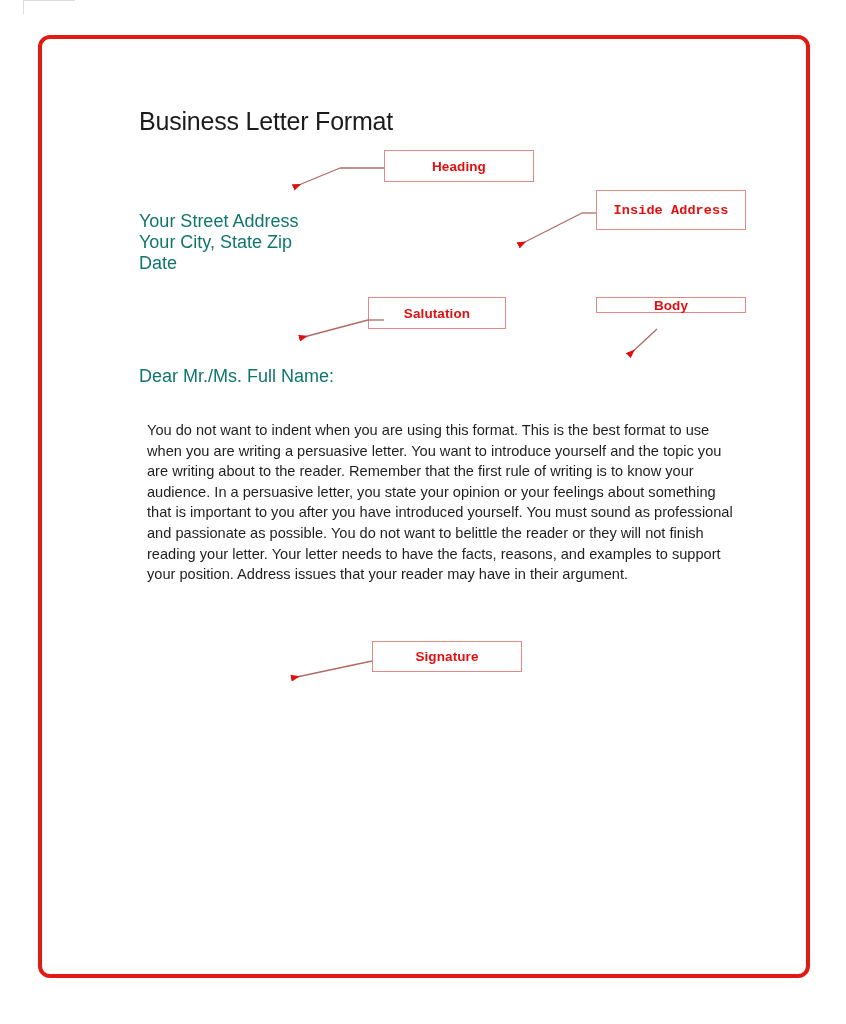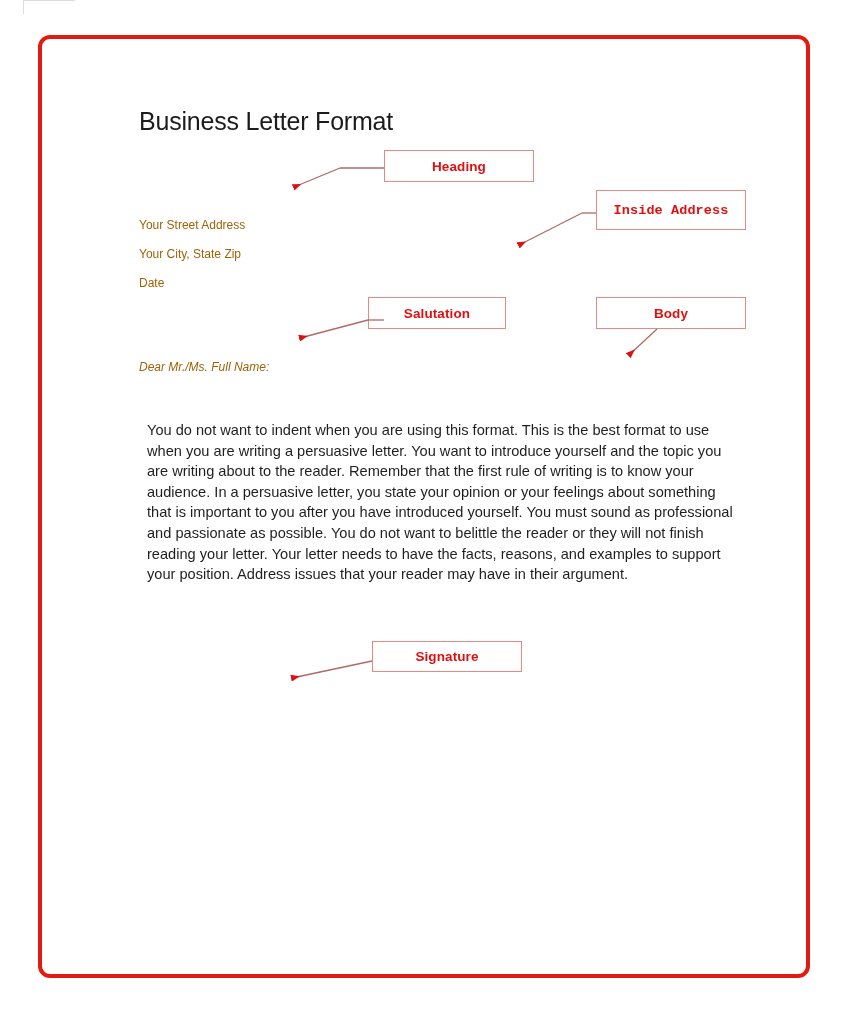--- a/index.html
+++ b/index.html
@@ -54,29 +54,29 @@
     font-size: 25px;
     font-weight: 400;
     color: #1c1c1c;
     letter-spacing: -0.2px;
     white-space: nowrap;
   }
 
   .letter-block {
     position: absolute;
     left: 97px;
-    color: #a16207;
-    font-size: 12px;
-    line-height: 29px;
+    color: #0f766e;
+    font-size: 18px;
+    line-height: 21px;
     white-space: pre-line;
   }
 
   #heading-block   { top: 172px; }
   #inside-address-block { top: 247px; }
-  #salutation-block { top: 314px; font-style: italic; }
+  #salutation-block { top: 327px; }
 
   #body-block {
     position: absolute;
     left: 95px;
     top: 371px;
     width: 612px;
     color: #1f1f1f;
     font-size: 14.6px;
     line-height: 20.6px;
   }
@@ -104,21 +104,21 @@
     display: flex;
     align-items: center;
     justify-content: center;
     box-sizing: border-box;
     letter-spacing: 0.1px;
   }
 
   #callout-heading        { left: 384px; top: 150px; width: 150px; height: 32px; }
   #callout-inside-address { left: 596px; top: 190px; width: 150px; height: 40px; font-family: Liberation Mono, monospace; }
   #callout-salutation     { left: 368px; top: 297px; width: 138px; height: 32px; }
-  #callout-body           { left: 596px; top: 297px; width: 150px; height: 32px; }
+  #callout-body           { left: 596px; top: 297px; width: 150px; height: 16px; }
   #callout-signature      { left: 372px; top: 641px; width: 150px; height: 31px; }
 
   
   #annotation-arrows {
     position: absolute;
     left: 0;
     top: 0;
     width: 846px;
     height: 1024px;
     pointer-events: none;

